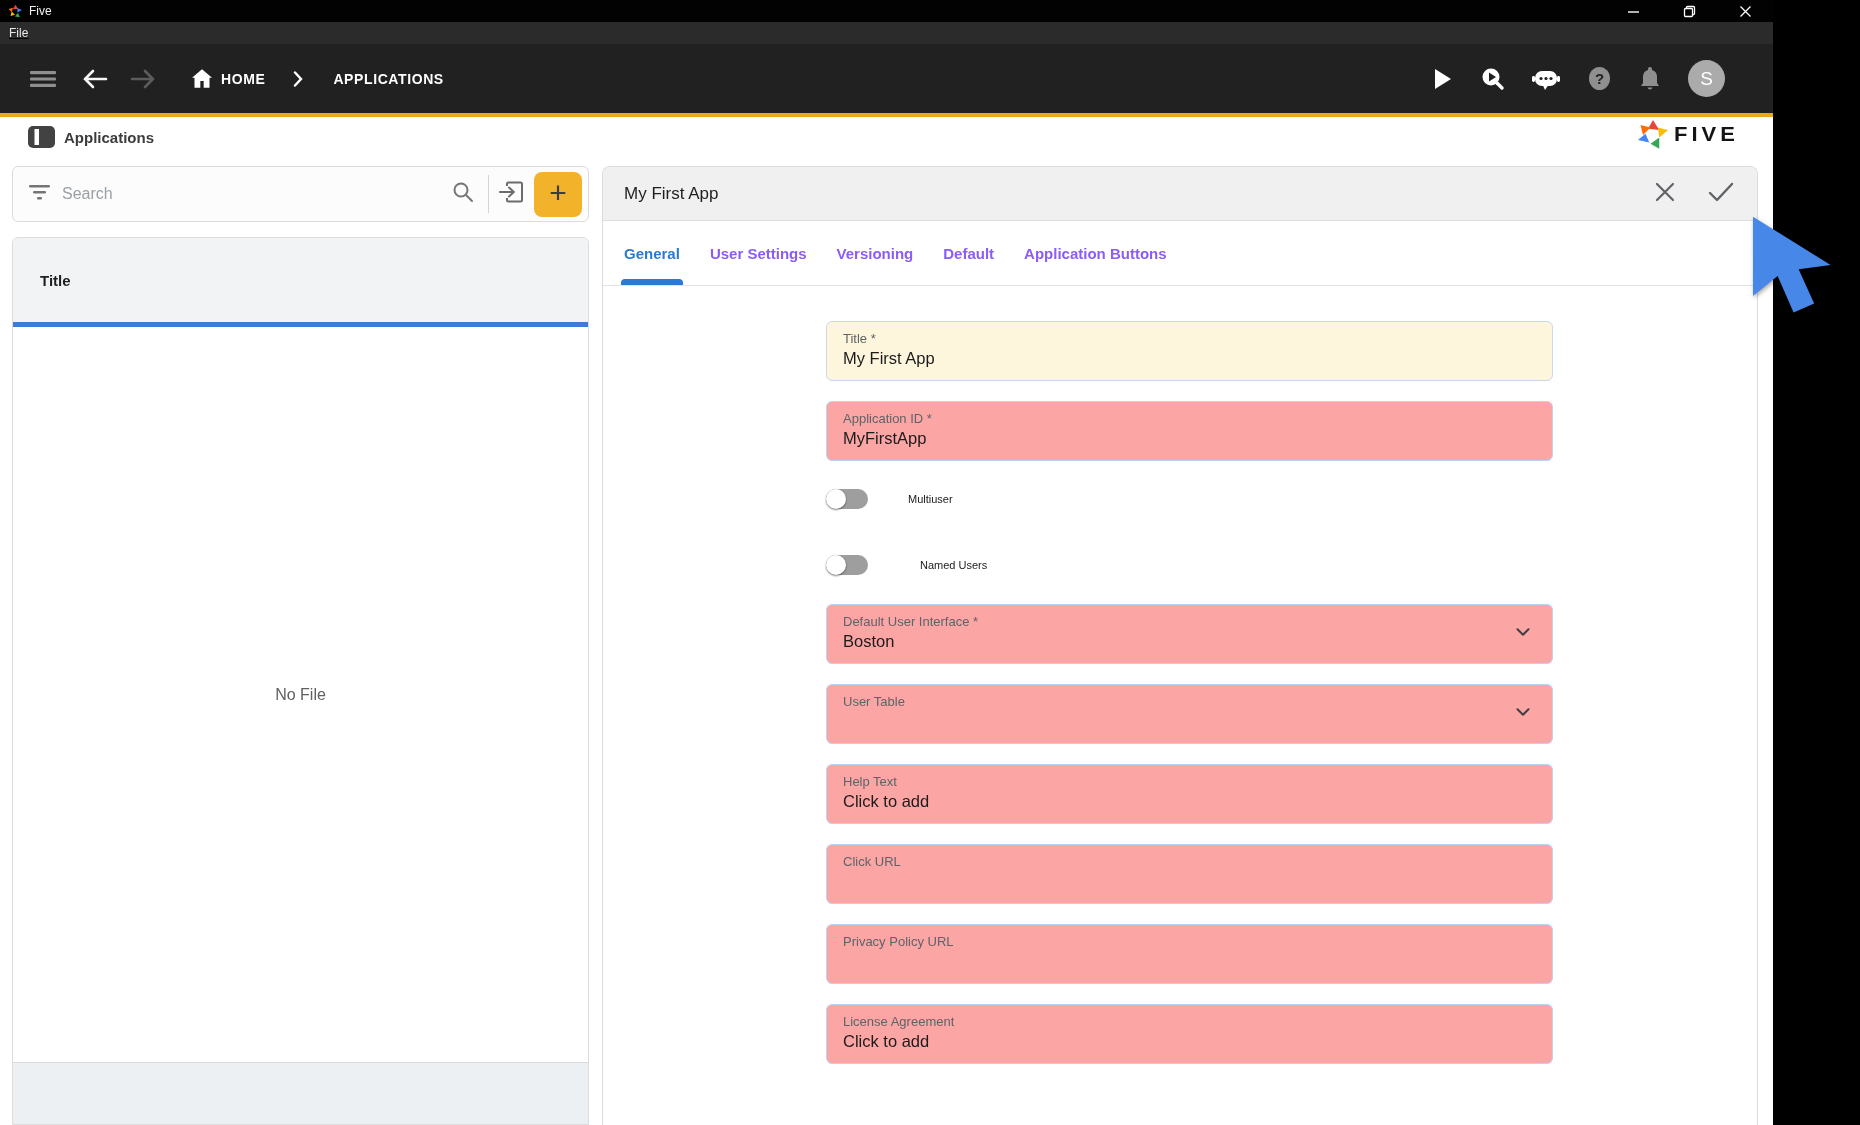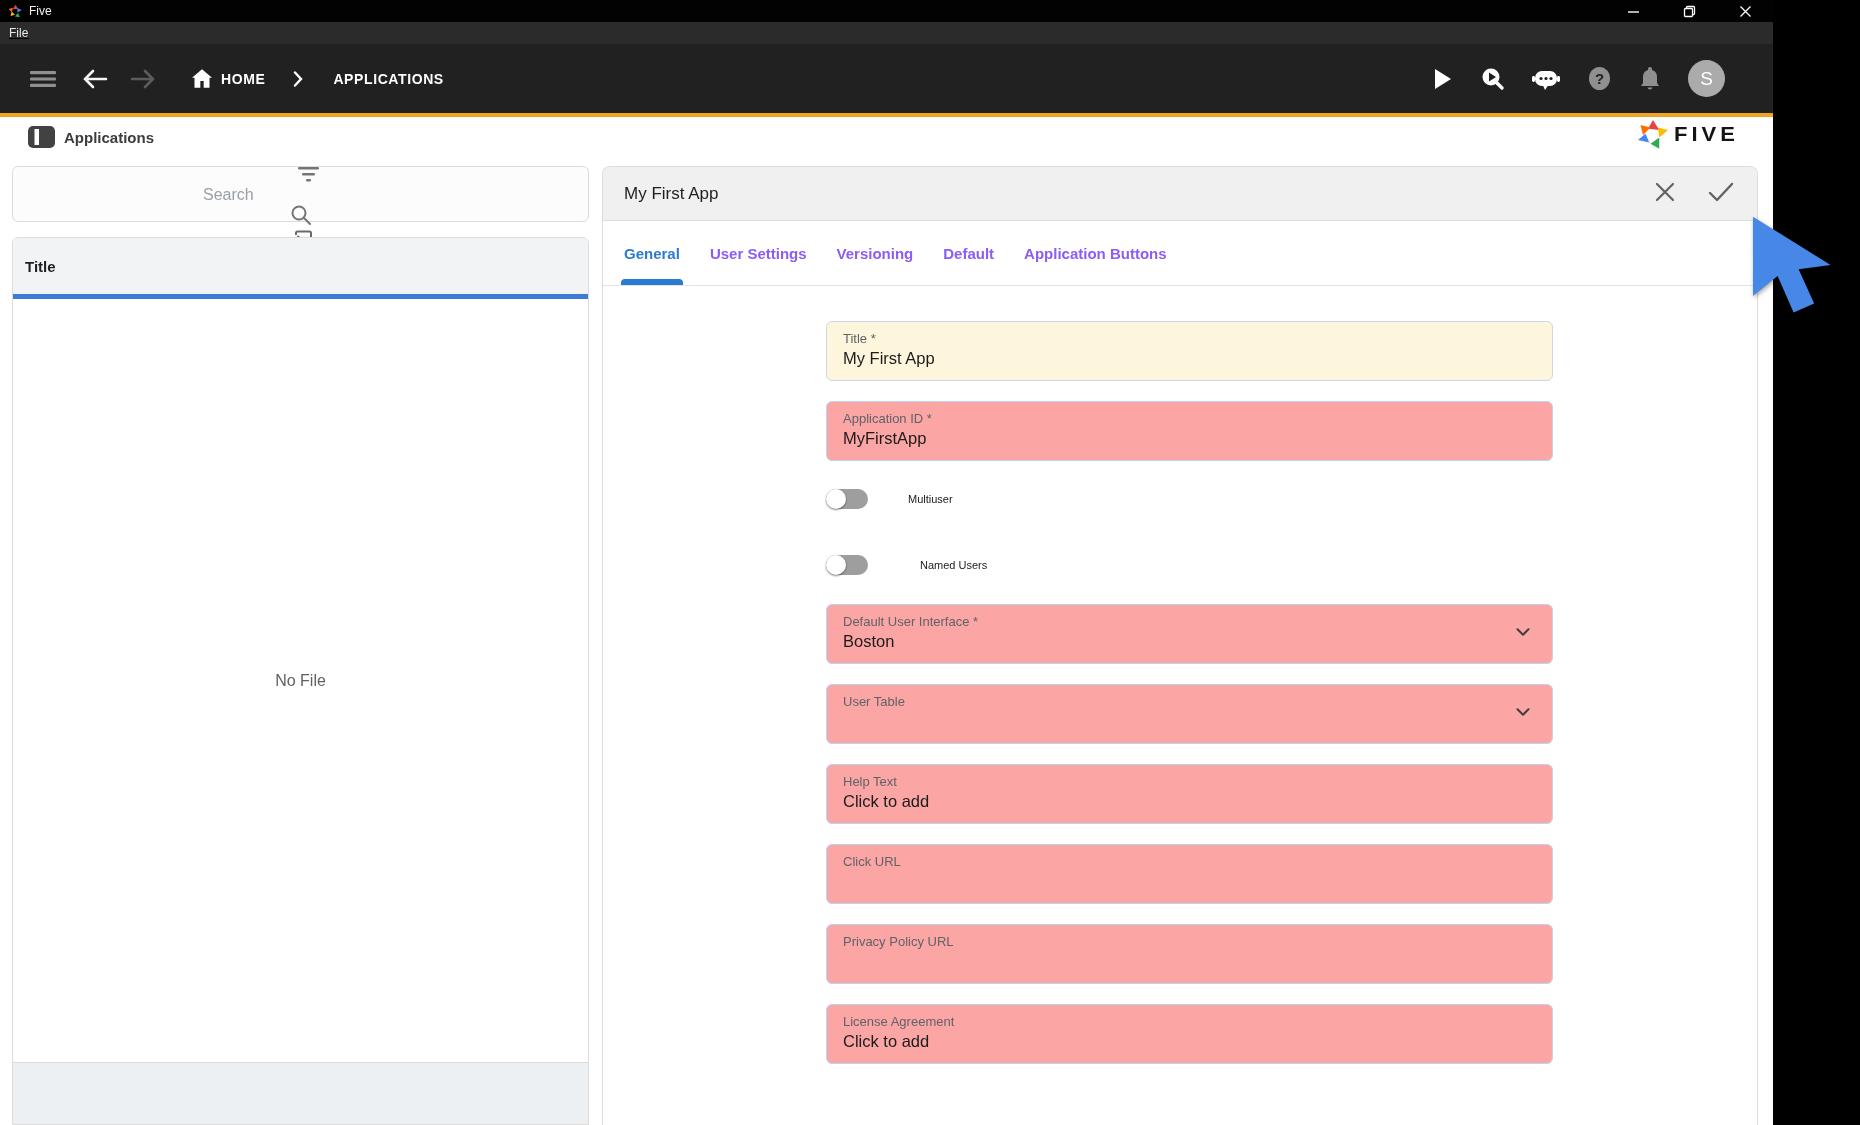--- a/index.html
+++ b/index.html
@@ -27,28 +27,28 @@
   
   .content { position:absolute; left:0; top:117px; width:100%; height:1008px; background:#fff; }
 
   .app-header { position:absolute; left:28px; top:9px; display:flex; align-items:center; gap:9px; }
   .app-header .hdr-label { font-size:15px; font-weight:bold; color:#3c3c3c; }
 
   .brand { position:absolute; left:1638px; top:2px; display:flex; align-items:center; gap:6px; }
   .brand .brand-text { font-size:22px; font-weight:bold; letter-spacing:4px; color:#141414; transform:scaleY(.92); }
 
   
-  .toolbar { position:absolute; left:12px; top:49px; width:577px; height:56px; background:#fcfcfc; border:1px solid #dcdcdc; border-radius:6px; display:flex; align-items:center;flex-direction:column; }
+  .toolbar { position:absolute; left:12px; top:49px; width:577px; height:56px; background:#fcfcfc; border:1px solid #dcdcdc; border-radius:6px; display:flex; align-items:center; }
   .toolbar .search-input { flex:1; border:none; outline:none; background:transparent; font-size:16px; color:#3c4043; margin-left:12px; }
   .toolbar .search-input::placeholder { color:#9aa0a6; }
   .tool-divider { width:1px; height:38px; background:#d5d5d5; margin:0 10px 0 14px; }
   .plus-btn { width:48px; height:45px; background:#F2B32B; border-radius:8px; margin:0 6px 0 10px; display:flex; align-items:center; justify-content:center; }
 
   .list-panel { position:absolute; left:12px; top:120px; width:577px; height:888px; border:1px solid #dcdcdc; border-radius:6px 6px 0 0; display:flex; flex-direction:column; background:#fff; overflow:hidden; }
-  .list-header { height:56px; background:#f1f3f4; display:flex; align-items:center; padding-left:12px; }
+  .list-header { height:84px; background:#f1f3f4; display:flex; align-items:center; padding-left:27px; }
   .list-header .col-title { font-size:15px; font-weight:bold; color:#1f1f1f; }
   .list-accent { height:5px; background:#3E7BD6; }
   .list-body { flex:1; display:flex; align-items:center; justify-content:center; background:#fff; }
   .no-rows { font-size:16px; color:#616161; }
   .list-footer { height:62px; background:#edf0f2; border-top:1px solid #dcdcdc; }
 
   
   .form-card { position:absolute; left:602px; top:49px; width:1156px; height:959px; background:#fff; border:1px solid #dcdcdc; border-bottom:none; border-radius:8px 8px 0 0; overflow:hidden; }
   .form-header { height:54px; background:#f0f0f0; border-bottom:1px solid #ddd; display:flex; align-items:center; }
   .form-title { font-size:17px; font-weight:500; color:#1f1f1f; margin-left:21px; }

